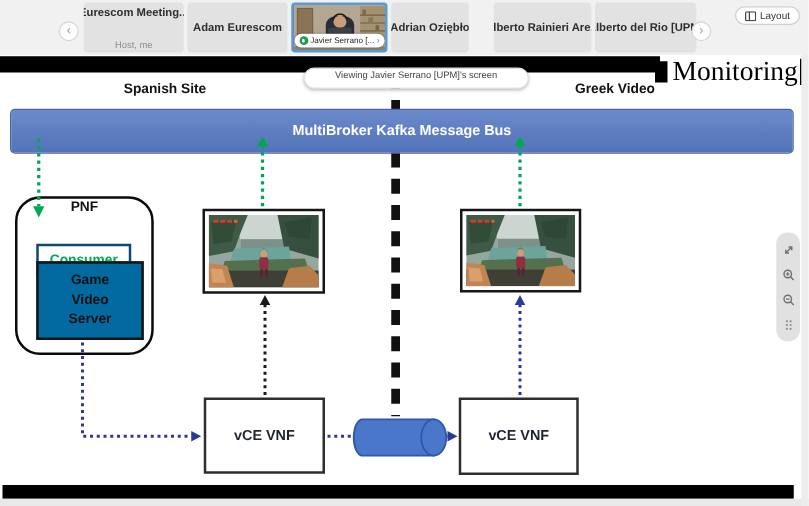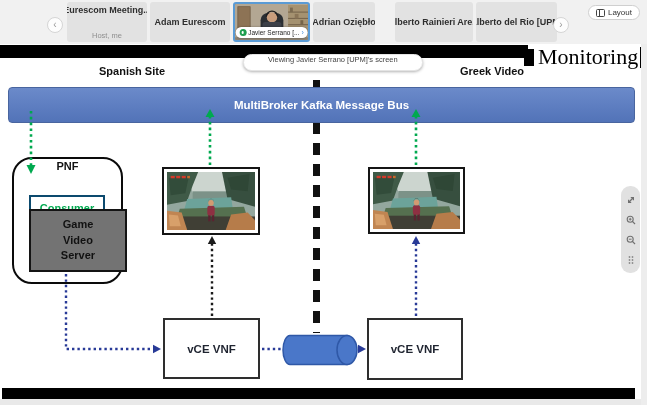--- a/index.html
+++ b/index.html
@@ -53,22 +53,22 @@
     background: linear-gradient(#6b8aca, #5273b8); border: 1px solid #49659f;
     display: flex; align-items: center; justify-content: center;
     font-size: 11.5px; font-weight: bold; color: #fff; }
   .pnf-box { position: absolute; left: 12px; top: 113px; width: 111px; height: 127px;
     border: 2.5px solid #0a0a0a; border-radius: 20px; background: #fff; }
   .pnf-label { position: absolute; left: 0; top: 3px; width: 100%; text-align: center;
     font-size: 11px; font-weight: bold; color: #111; }
   .consumer-box { position: absolute; left: 29px; top: 134px; width: 76px; height: 26px;
     border: 2px solid #0c4a6e; background: #fff; display: flex; align-items: center; justify-content: center;
     font-size: 11px; font-weight: bold; color: #00a94f; margin-top: 17px; }
-  .gvs-box { position: absolute; left: 29px; top: 165px; width: 98px; height: 63px;
-    border: 2px solid #141414; background: #737373; display: flex; align-items: center; justify-content: center;
+  .gvs-box { position: absolute; left: 29px; top: 165px; width: 86px; height: 63px;
+    border: 2px solid #141414; background: #0369a1; display: flex; align-items: center; justify-content: center;
     font-size: 11px; font-weight: bold; color: #111; text-align: center; white-space: pre-line; line-height: 1.45; }
   .thumb { position: absolute; top: 123px; width: 98px; height: 68px; border: 2px solid #151515;
     background: #fff; padding: 3px; }
   .thumb svg { width: 100%; height: 100%; display: block; }
   .vce-box { position: absolute; top: 274px; height: 61px; border: 2px solid #2e2e2e; background: #fff;
     display: flex; align-items: center; justify-content: center; font-size: 11.5px; font-weight: bold; color: #1f2430; }
 
   .overlay-svg { position: absolute; left: 0; top: 0; width: 647px; height: 361px; pointer-events: none; }
 
   

